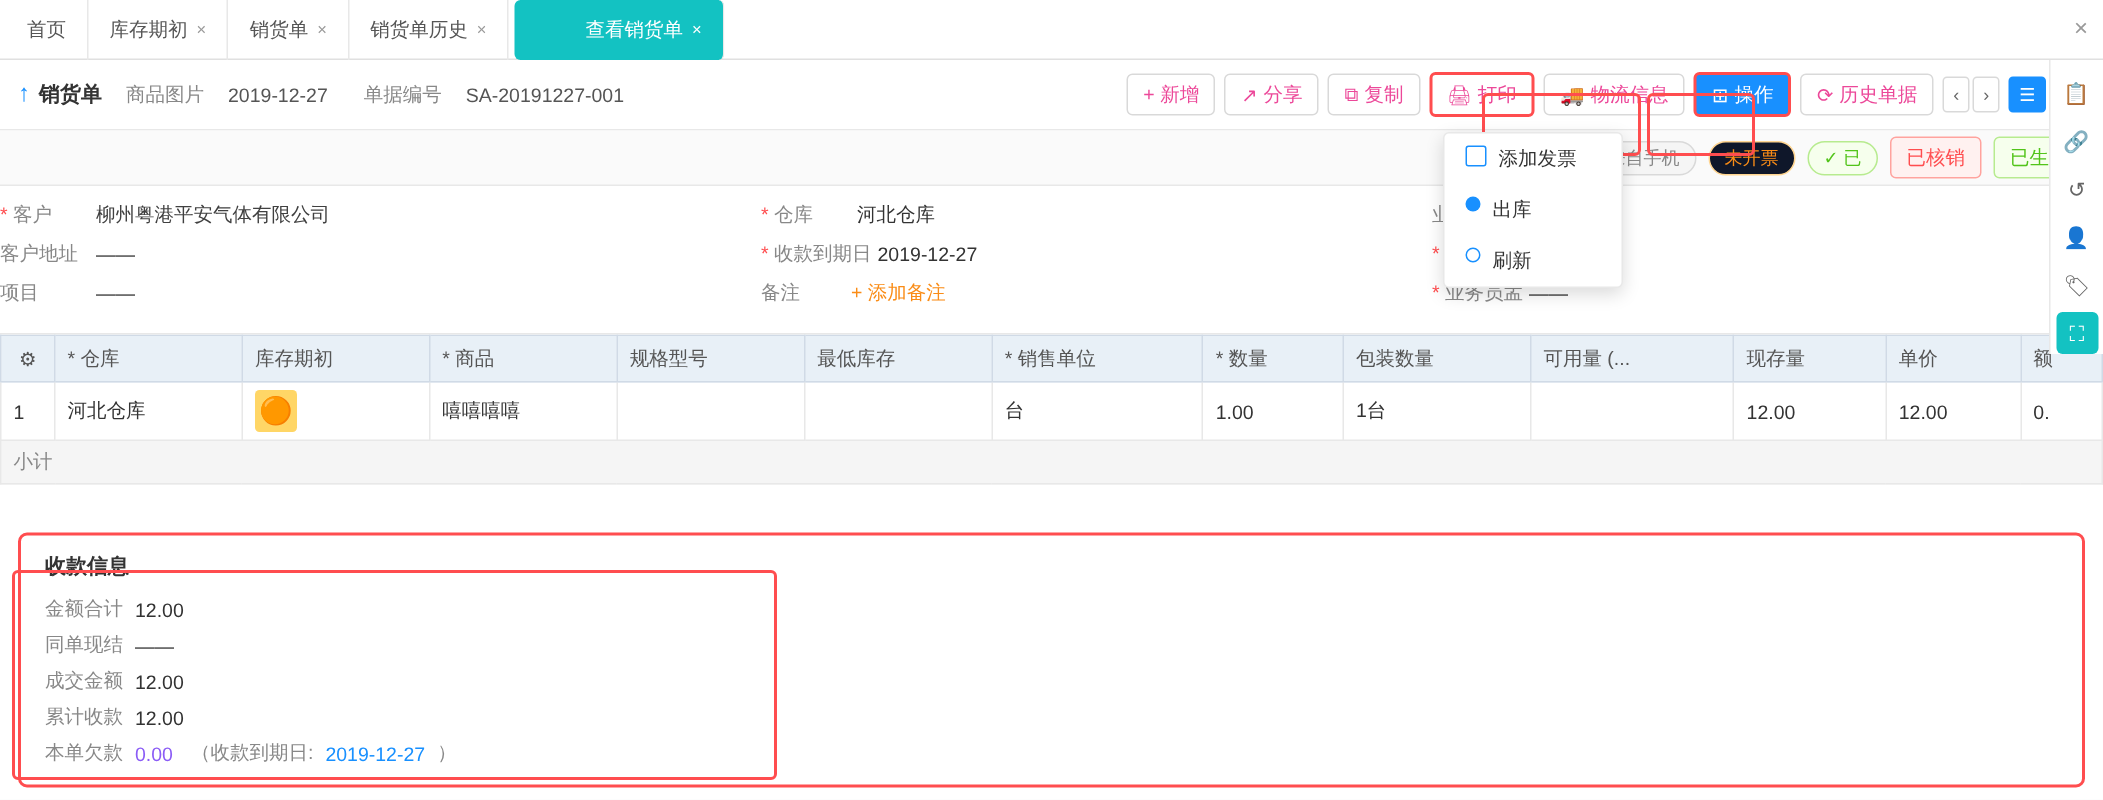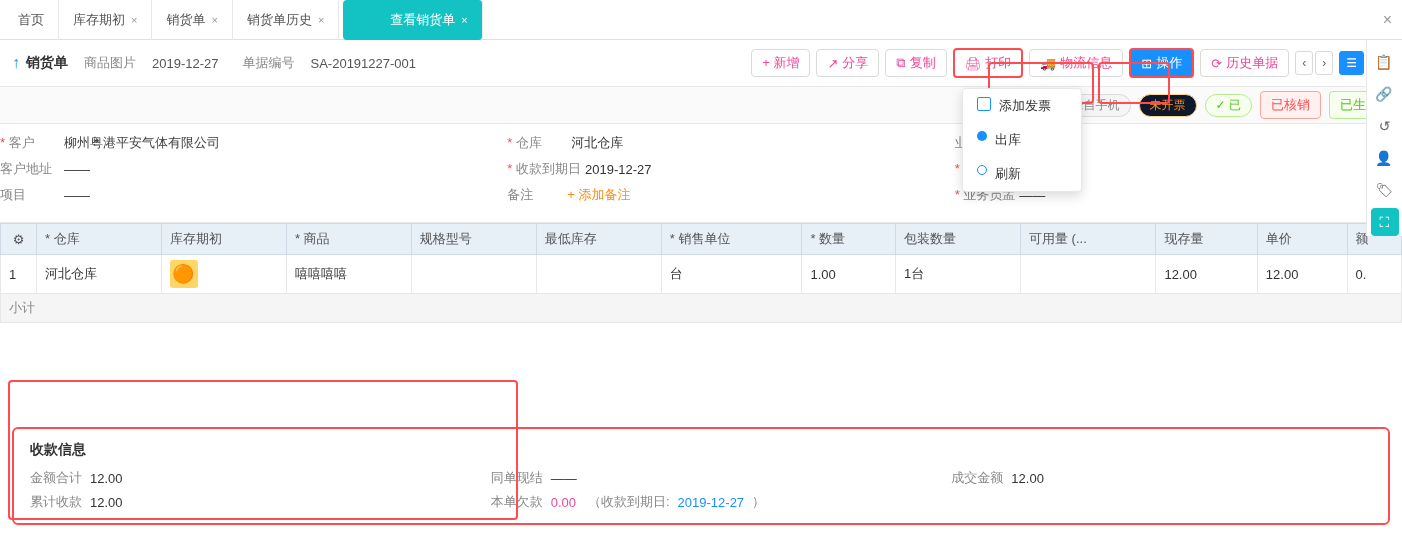--- a/index.html
+++ b/index.html
@@ -95,25 +95,25 @@
     tbody tr:nth-child(even) { background: #fafafa; }
     .subtotal-row td { background: #f5f5f5; font-weight: 500; color: #888; }
     .product-img { width: 28px; height: 28px; background: #ffd666; border-radius: 3px; display: flex; align-items: center; justify-content: center; font-size: 18px; }
 
     
     .bottom-summary {
       border: 2px solid #ff4d4f; border-radius: 6px; margin: 8px 12px;
       padding: 12px 16px; background: #fff;
     }
     .summary-title { font-size: 14px; font-weight: 600; margin-bottom: 10px; color: #333; }
-    .summary-grid { display: grid; grid-template-columns: 1fr 1fr 1fr; gap: 6px 40px; }
+    .summary-grid { display: grid; grid-template-columns: 1fr; gap: 6px 40px; }
     .summary-row { display: flex; align-items: center; gap: 8px; font-size: 13px; }
     .summary-label { color: #888; white-space: nowrap; }
     .summary-value { color: #333; }
-    .summary-value.orange { color: #ec4899; }
+    .summary-value.orange { color: #8b5cf6; }
     .summary-value.blue { color: #1890ff; }
 
     
     .dropdown-menu {
       position: absolute; right: 320px; top: 88px;
       background: #fff; border: 1px solid #e8e8e8; border-radius: 4px;
       box-shadow: 0 4px 12px rgba(0,0,0,0.15); z-index: 100; min-width: 120px;
     }
     .dropdown-item {
       display: flex; align-items: flex-start; gap: 8px; padding: 8px 14px;

